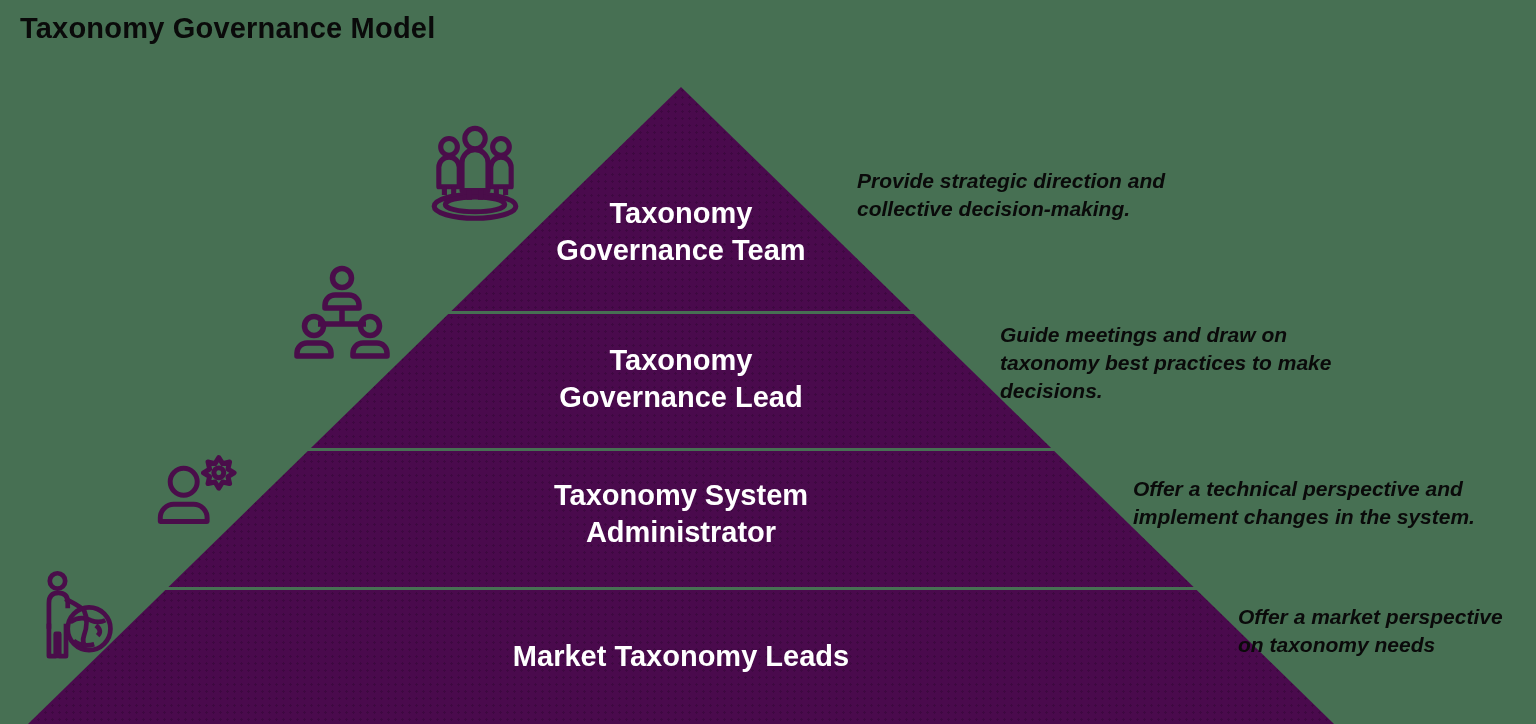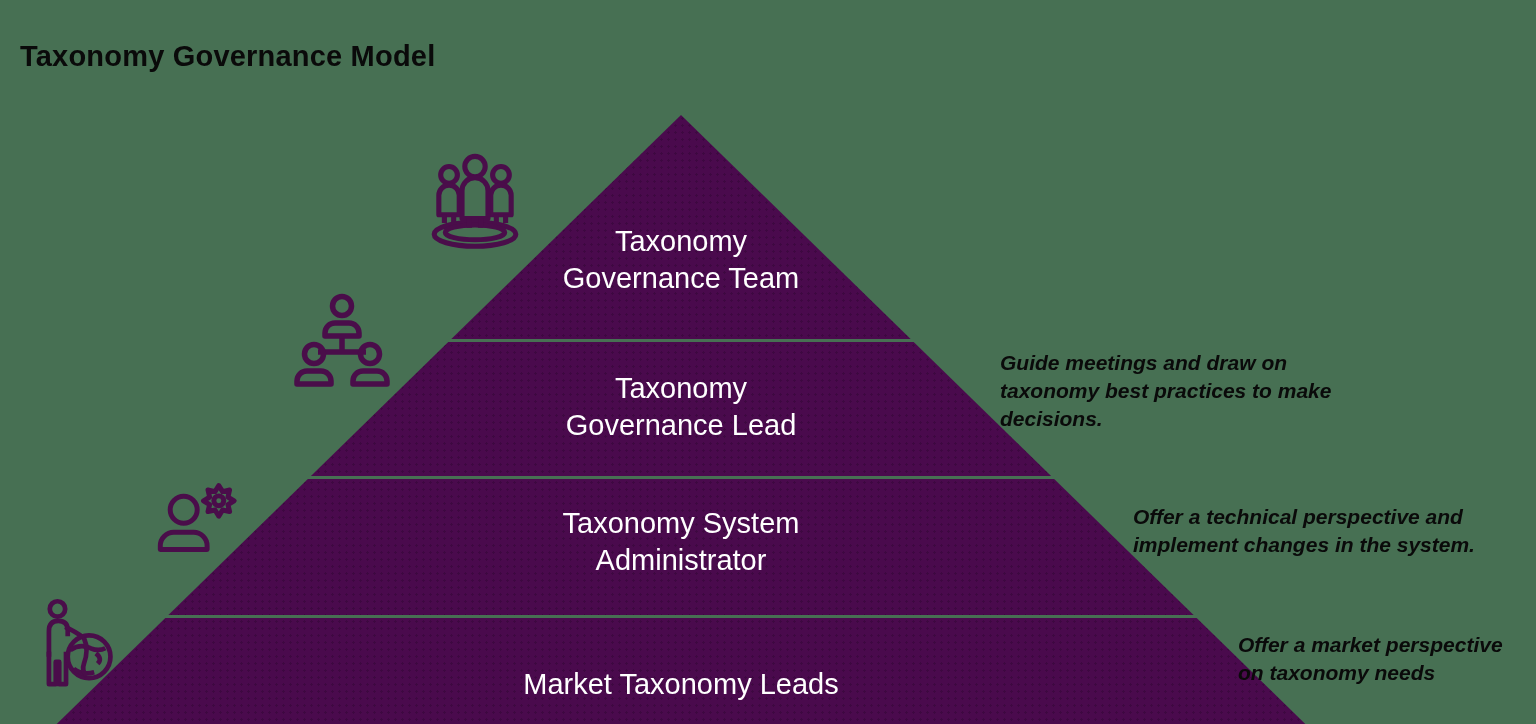--- a/index.html
+++ b/index.html
@@ -2,21 +2,21 @@
 <html style="--bg: #477053; --pyr: #4a0a4d; --label: #ffffff; --desc: #0a0a0a; --icon: #4a0d4a;"><head>
 <meta charset="utf-8">
 <style>
   html,body{margin:0;padding:0;}
   body{
     width:1536px;height:724px;
     background:var(--bg,#477053);
     font-family:"Liberation Sans",sans-serif;
     position:relative;overflow:hidden;
   }
-  .stage{position:absolute;inset:0;margin-top:28px;}
+  .stage{position:absolute;inset:0;}
 
   .page-title{
     position:absolute;left:20px;top:12px;
     font-size:29px;font-weight:bold;color:var(--desc,#0a0a0a);
     letter-spacing:0.2px;
   }
 
   
   .pyramid{
     position:absolute;left:28px;top:87px;width:1306px;height:637px;
@@ -33,21 +33,21 @@
   .band.b3{top:364px;height:136px;}
   .band.b4{top:503px;height:134px;}
 
   .labels-layer{
     position:absolute;left:28px;top:87px;width:1306px;height:637px;
     pointer-events:none;
   }
   .tier-label{
     position:absolute;left:0;width:100%;
     text-align:center;color:var(--label,#ffffff);
-    font-size:29px;font-weight:normal;line-height:37px;
+    font-size:29px;font-weight:bold;line-height:37px;
     white-space:pre-line;
   }
   .tl1{top:108px;} .tl2{top:255px;} .tl3{top:390px;} .tl4{top:551px;}
 
   .tier-desc{
     position:absolute;
     color:var(--desc,#0a0a0a);
     font-size:21px;font-weight:bold;font-style:italic;
     line-height:28px;white-space:pre-line;
   }
@@ -84,20 +84,22 @@
   <div class="labels-layer">
     <div class="tier-label tl1">Taxonomy
 Governance Team</div>
     <div class="tier-label tl2">Taxonomy
 Governance Lead</div>
     <div class="tier-label tl4">Market Taxonomy Leads</div>
     <div class="tier-label tl3">Taxonomy System
 Administrator</div>
   </div>
 
+  <div class="tier-desc td1">Provide strategic direction and
+collective decision-making.</div>
   <div class="tier-desc td3">Offer a technical perspective and
 implement changes in the system.</div>
   <div class="tier-desc td2">Guide meetings and draw on
 taxonomy best practices to make
 decisions.</div>
   <div class="tier-desc td4">Offer a market perspective
 on taxonomy needs</div>
 
   <div class="icon ic1">
     <svg viewBox="0 0 100 110">

